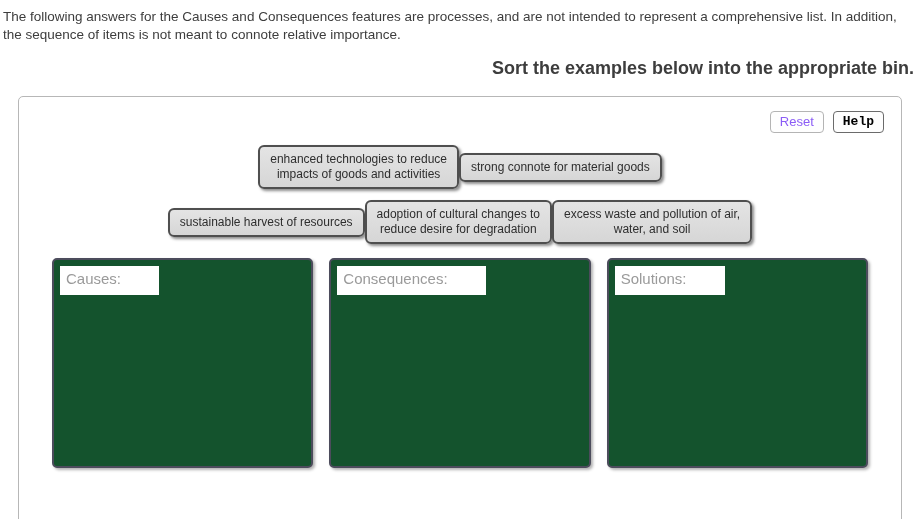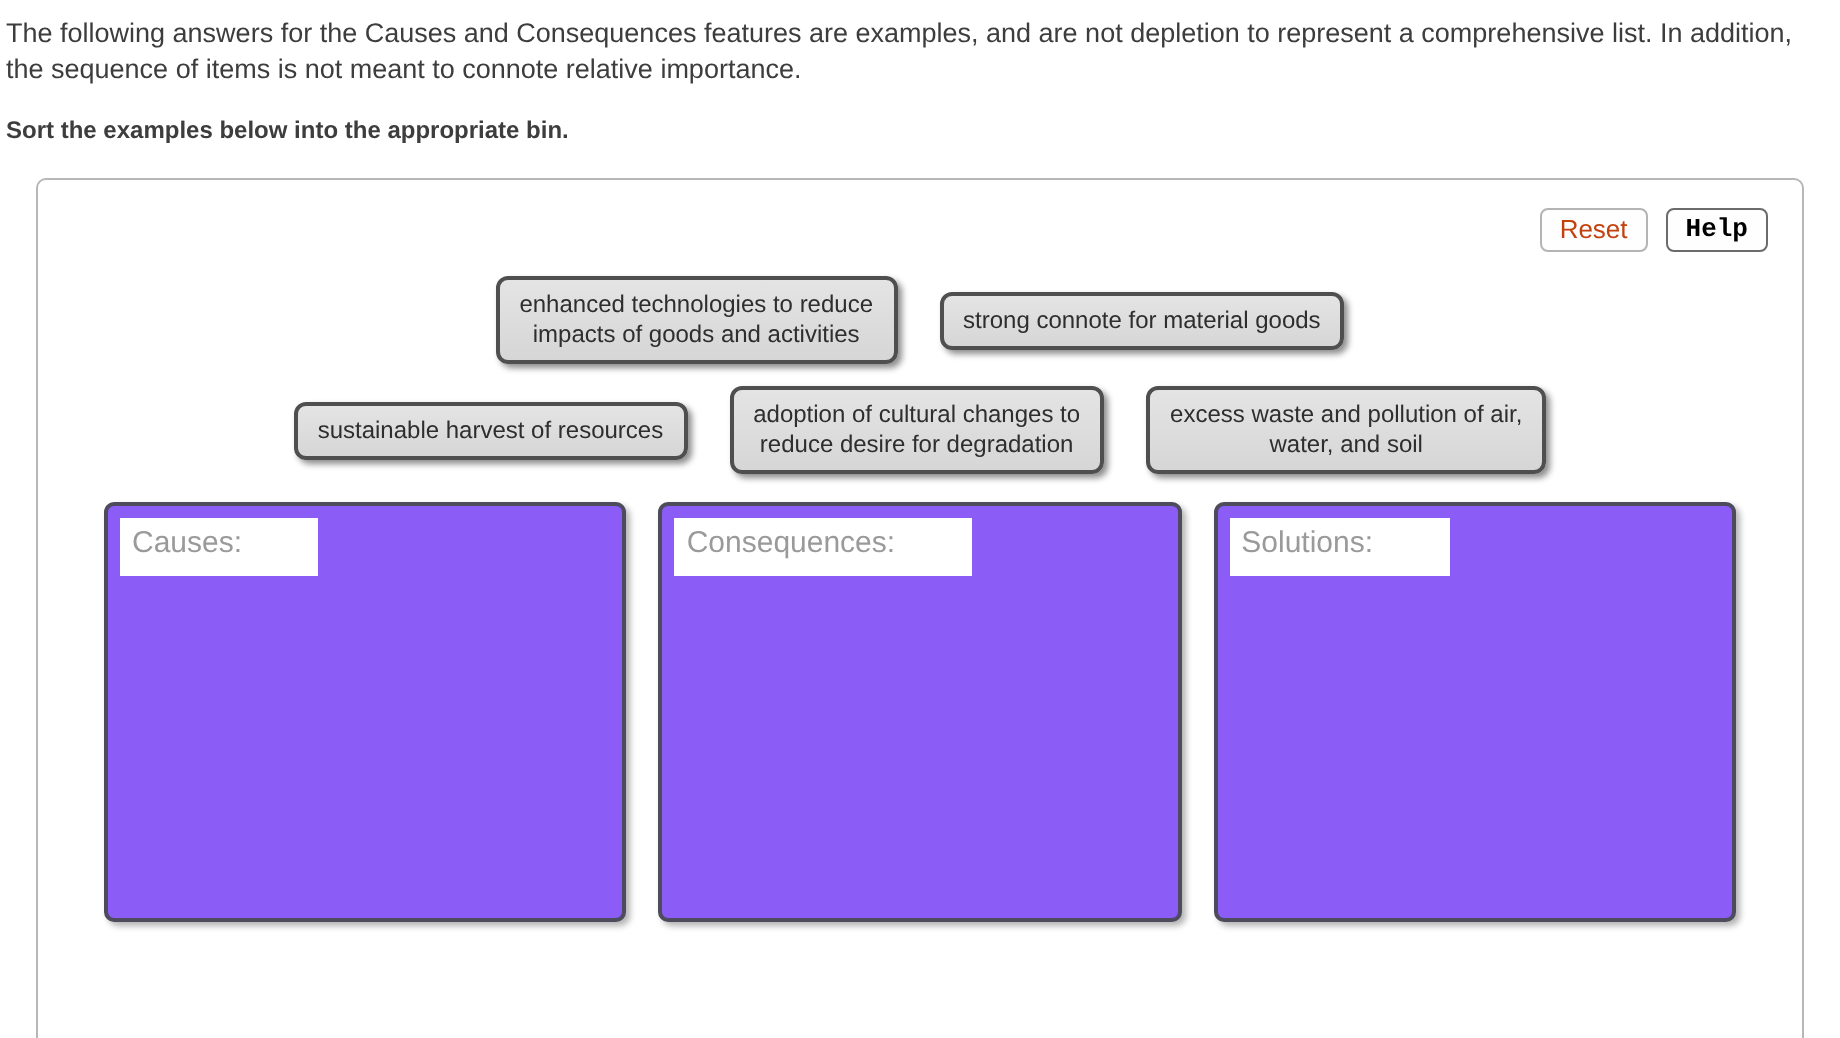--- a/index.html
+++ b/index.html
@@ -11,23 +11,24 @@
   }
   .intro {
     margin: 8px 6px 0 3px;
     max-width: 912px;
     font-size: 13.5px;
     line-height: 17.5px;
     color: #3d3d3d;
   }
   .instruction {
     margin: 15px 6px 0 3px;
-    font-size: 12px;
+    font-size: 18px;
     font-weight: bold;
     color: #3d3d3d;
+    text-align: right;
   }
   .panel {
     position: relative;
     margin: 17px 18px 0 18px;
     width: 884px;
     height: 460px;
     border: 1px solid #b7b7b7;
     border-radius: 5px;
     background: #ffffff;
   }
@@ -39,40 +40,40 @@
   }
   .btn {
     font-family: "Liberation Sans", sans-serif;
     font-size: 13px;
     padding: 2px 9px 3px 9px;
     border-radius: 4px;
     background: #fefefe;
     cursor: pointer;
   }
   .btn-reset {
-    color: #c2410c;
+    color: #8b5cf6;
     border: 1px solid #b4b4b4;
   }
   .btn-help {
     color: #000000;
     font-weight: bold;
     border: 1px solid #6b6b6b;
     font-family: Liberation Mono, monospace;
   }
   .chip-rows {
     margin-top: 12px;
     display: flex;
     flex-direction: column;
     gap: 11px;
   }
   .chip-row {
     display: flex;
     justify-content: center;
     align-items: center;
-    gap: 21px;
+    gap: 0;
   }
   .chip {
     background: linear-gradient(#e4e4e4, #d6d6d6);
     border: 2px solid #4f4f4f;
     border-radius: 6px;
     box-shadow: 2px 2px 3px rgba(0,0,0,0.45);
     color: #2e2e2e;
     font-size: 12px;
     line-height: 15px;
     text-align: center;
@@ -81,38 +82,38 @@
     cursor: move;
   }
   .bins {
     display: flex;
     gap: 16px;
     margin: 14px 33px 0 33px;
   }
   .bin {
     flex: 1;
     height: 210px;
-    background: #8b5cf6;
+    background: #14532d;
     border: 2px solid #4c4c5c;
     border-radius: 5px;
     box-shadow: 2px 2px 3px rgba(0,0,0,0.3);
     padding: 6px;
   }
   .bin-label {
     display: inline-block;
     background: #ffffff;
     color: #9a9a9a;
     font-size: 15px;
     padding: 4px 38px 8px 6px;
   }
 </style>
 </head>
 <body>
 
-<p class="intro">The following answers for the Causes and Consequences features are examples, and are not depletion to represent a comprehensive list. In addition, the sequence of items is not meant to connote relative importance.</p>
+<p class="intro">The following answers for the Causes and Consequences features are processes, and are not intended to represent a comprehensive list. In addition, the sequence of items is not meant to connote relative importance.</p>
 <p class="instruction">Sort the examples below into the appropriate bin.</p>
 
 <div class="panel">
 
   <div class="toolbar">
     <button class="btn btn-reset">Reset</button>
     <button class="btn btn-help">Help</button>
   </div>
 
   <div class="chip-rows">

